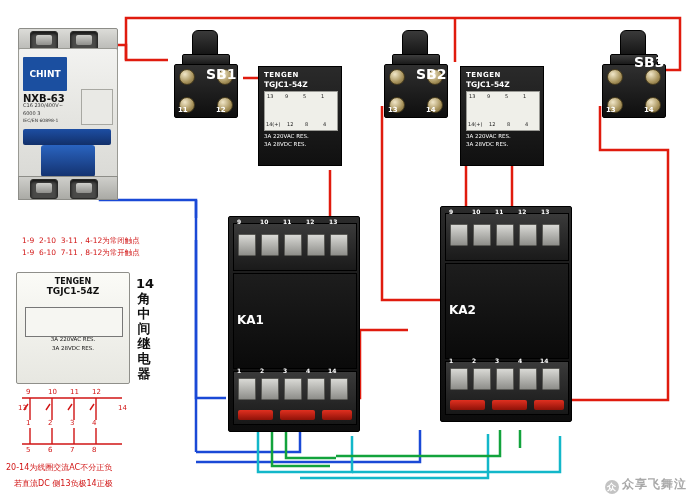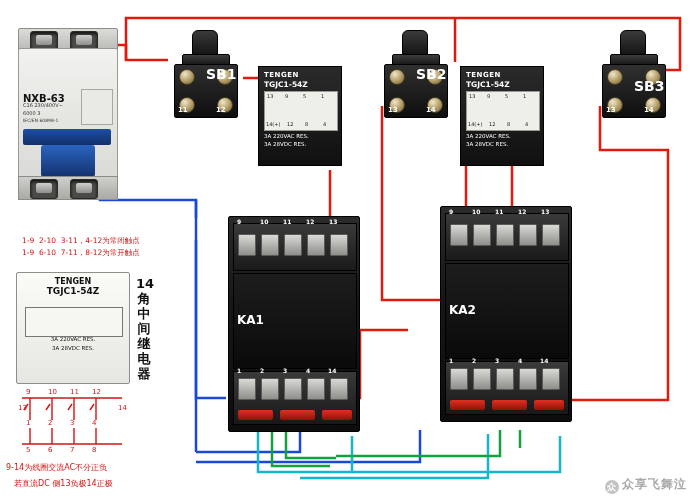--- a/index.html
+++ b/index.html
@@ -183,20 +183,21 @@
         <i></i>
       </div>
   </div>
   <div class="abs" style="left:70px;top:31px">
     <div class="screwpit">
         <i></i>
       </div>
   </div>
 
   <div class="abs breaker-body">
+    <div class="abs chint" style="left:4px;top:8px">CHINT</div>
     <div class="abs" style="left:4px;top:44px;font-size:10px;font-weight:bold;color:#111">NXB-63</div>
     <div class="abs" style="left:4px;top:53px;font-size:5px;color:#333;line-height:6px;width:56px">C16 230/400V~</div>
     <div class="abs" style="left:4px;top:61px;font-size:5px;color:#333;line-height:6px;width:56px">6000  3</div>
     <div class="abs" style="left:4px;top:69px;font-size:4.5px;color:#333;line-height:6px;width:56px">IEC/EN 60898-1</div>
     <div class="abs brk-window" style="left:62px;top:40px;width:30px;height:34px"></div>
     <div class="abs" style="left:4px;top:80px;width:88px;height:16px;background:linear-gradient(180deg,#1d4ea3,#12306a);border-radius:2px"></div>
     <div class="abs" style="left:22px;top:96px;width:54px;height:32px;background:linear-gradient(180deg,#2a64c0,#13316e);border-radius:3px"></div>
   </div>
   <div class="abs breaker-bottom brk-bottom"></div>
   <div class="abs" style="left:30px;top:179px">
@@ -240,21 +241,21 @@
 
   <div class="abs" style="left:596px;top:30px;width:74px;height:92px">
     <div class="abs pb-cap" style="left:24px;top:0"></div>
     <div class="abs" style="left:14px;top:24px;width:46px;height:10px;background:linear-gradient(180deg,#3d3d3d,#161616);border:1px solid #000;border-radius:2px"></div>
     <div class="abs pb-base" style="left:6px;top:34px">
       <div class="pb-screw" style="left:4px;top:4px"></div>
       <div class="pb-screw" style="right:4px;top:4px"></div>
       <div class="pb-screw" style="left:4px;bottom:4px"></div>
       <div class="pb-screw" style="right:4px;bottom:4px"></div>
     </div>
-    <div class="abs pb-name" style="left:38px;top:48px">SB3</div>
+    <div class="abs pb-name" style="left:38px;top:24px">SB3</div>
     <div class="abs pb-num" style="left:10px;top:76px">13</div>
     <div class="abs pb-num" style="left:48px;top:76px">14</div>
   </div>
 
   <div class="abs card" style="left:258px;top:66px;width:82px;height:98px">
     <div class="abs brand" style="left:5px;top:4px">TENGEN</div>
     <div class="abs model" style="left:5px;top:13px">TGJC1-54Z</div>
     <div class="abs diagbox" style="left:5px;top:24px;width:72px;height:38px"></div>
     <div class="abs" style="left:8px;top:26px;font-size:5px;color:#222">13</div>
     <div class="abs" style="left:26px;top:26px;font-size:5px;color:#222">9</div>
@@ -316,21 +317,21 @@
   <div class="abs" style="left:92px;top:419px;font-size:7px;color:#d11414">4</div>
 
   <div class="abs" style="left:26px;top:446px;font-size:7px;color:#d11414">5</div>
   <div class="abs" style="left:48px;top:446px;font-size:7px;color:#d11414">6</div>
   <div class="abs" style="left:70px;top:446px;font-size:7px;color:#d11414">7</div>
   <div class="abs" style="left:92px;top:446px;font-size:7px;color:#d11414">8</div>
 
   <div class="abs" style="left:18px;top:404px;font-size:7px;color:#d11414">13</div>
   <div class="abs" style="left:118px;top:404px;font-size:7px;color:#d11414">14</div>
 
-  <div class="abs ann-small" style="left:6px;top:462px">9-14为线圈交流AC不分正负</div>
+  <div class="abs ann-small" style="left:6px;top:462px">20-14为线圈交流AC不分正负</div>
   <div class="abs ann-small" style="left:14px;top:478px">若直流DC   侧13负极14正极</div>
 
   <div class="abs relay" style="left:228px;top:216px;width:130px;height:214px">
 
     <div class="abs" style="left:4px;top:6px;width:122px;height:46px;background:linear-gradient(180deg,#3a3a3a,#1a1a1a);border:1px solid #000">
       <div class="term" style="left:4px;top:10px"></div>
       <div class="term" style="left:27px;top:10px"></div>
       <div class="term" style="left:50px;top:10px"></div>
       <div class="term" style="left:73px;top:10px"></div>
       <div class="term" style="left:96px;top:10px"></div>

